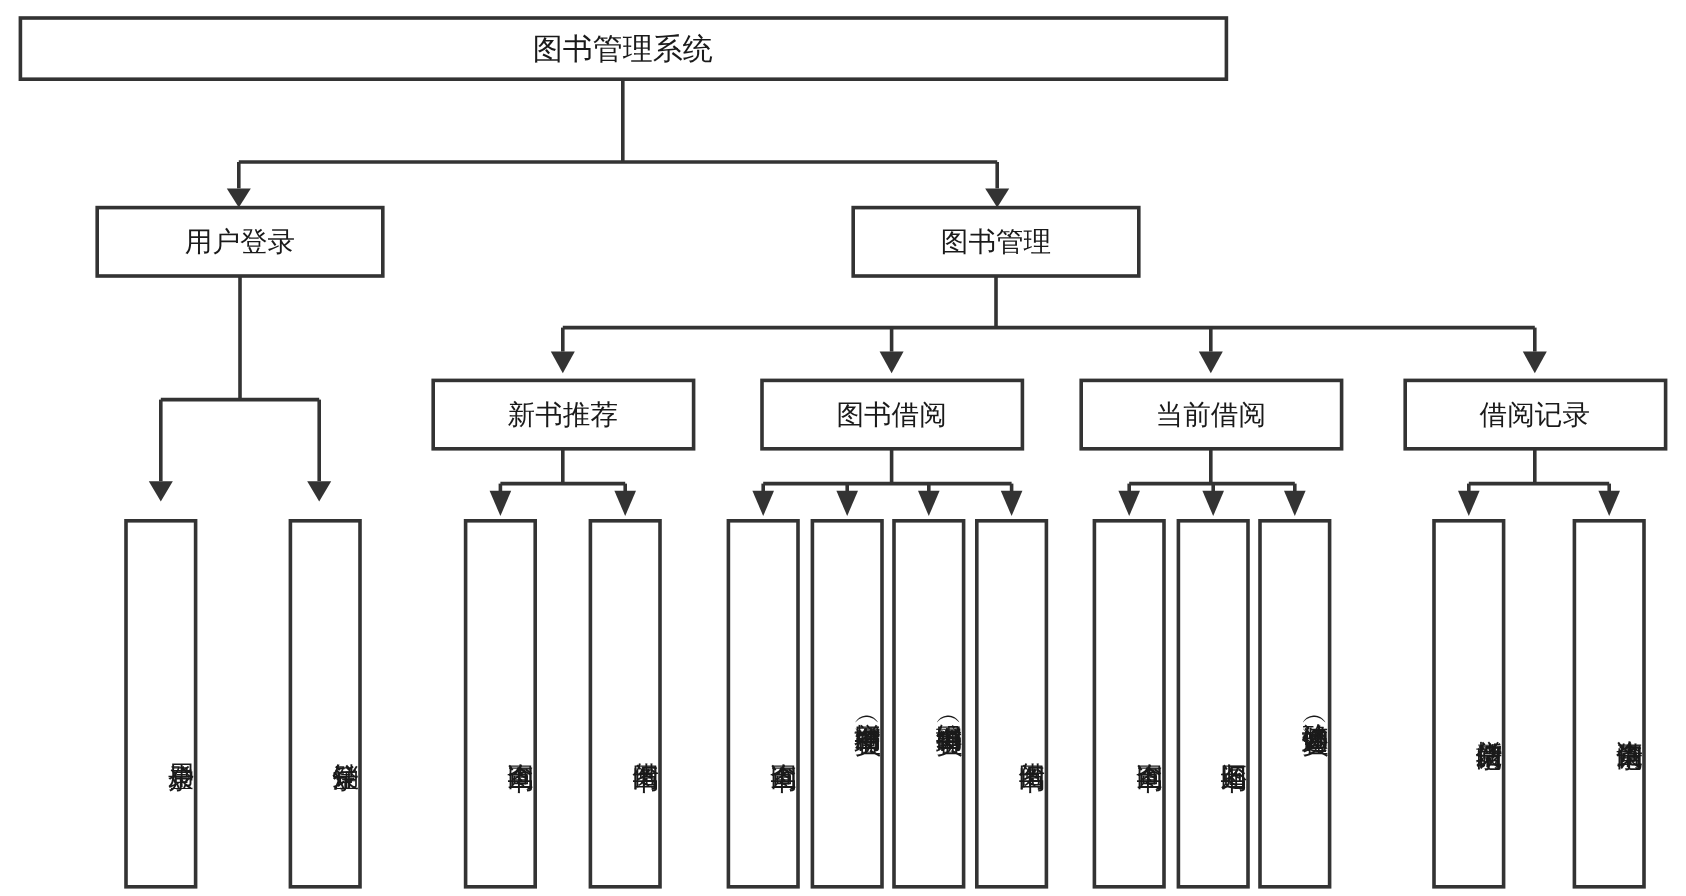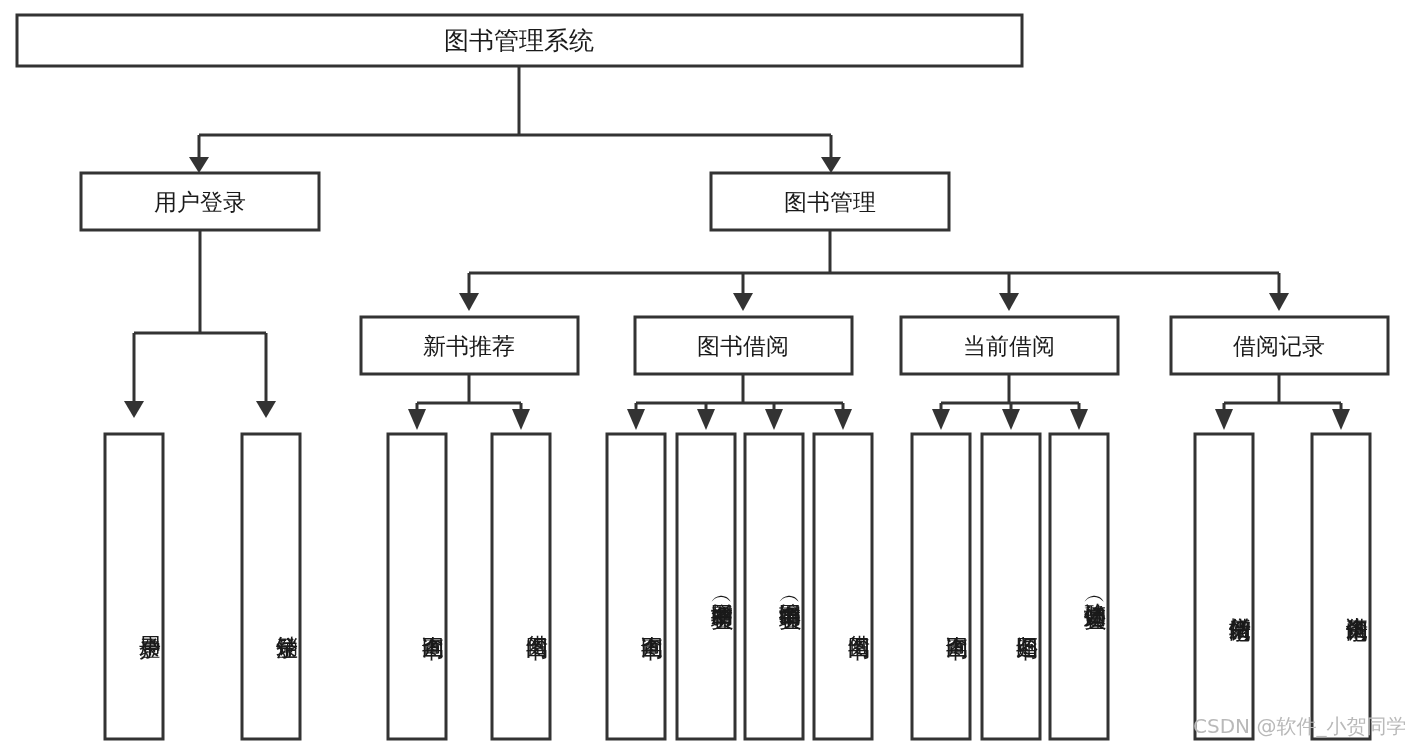--- a/index.html
+++ b/index.html
@@ -224,15 +224,14 @@
   <div class="vlabel" style="left:745px; top:440px; width:58px; height:299px;">编辑图书（管理员）</div>
   <div class="vlabel" style="left:814px; top:500px; width:58px; height:239px;">借阅图书</div>
 
   <div class="vlabel" style="left:912px; top:500px; width:58px; height:239px;">查询图书</div>
   <div class="vlabel" style="left:982px; top:500px; width:58px; height:239px;">归还图书</div>
   <div class="vlabel" style="left:1050px; top:440px; width:58px; height:299px;">确认归还（管理员）</div>
 
   <div class="vlabel" style="left:1195px; top:465px; width:58px; height:274px;">新增借阅记录</div>
   <div class="vlabel" style="left:1312px; top:465px; width:58px; height:274px;">查询借阅记录</div>
 
-  <div class="watermark" style="left:1193px; top:713px;">CSDN @软件_小贺同学</div>
 
 </div>
 
 </body></html>

